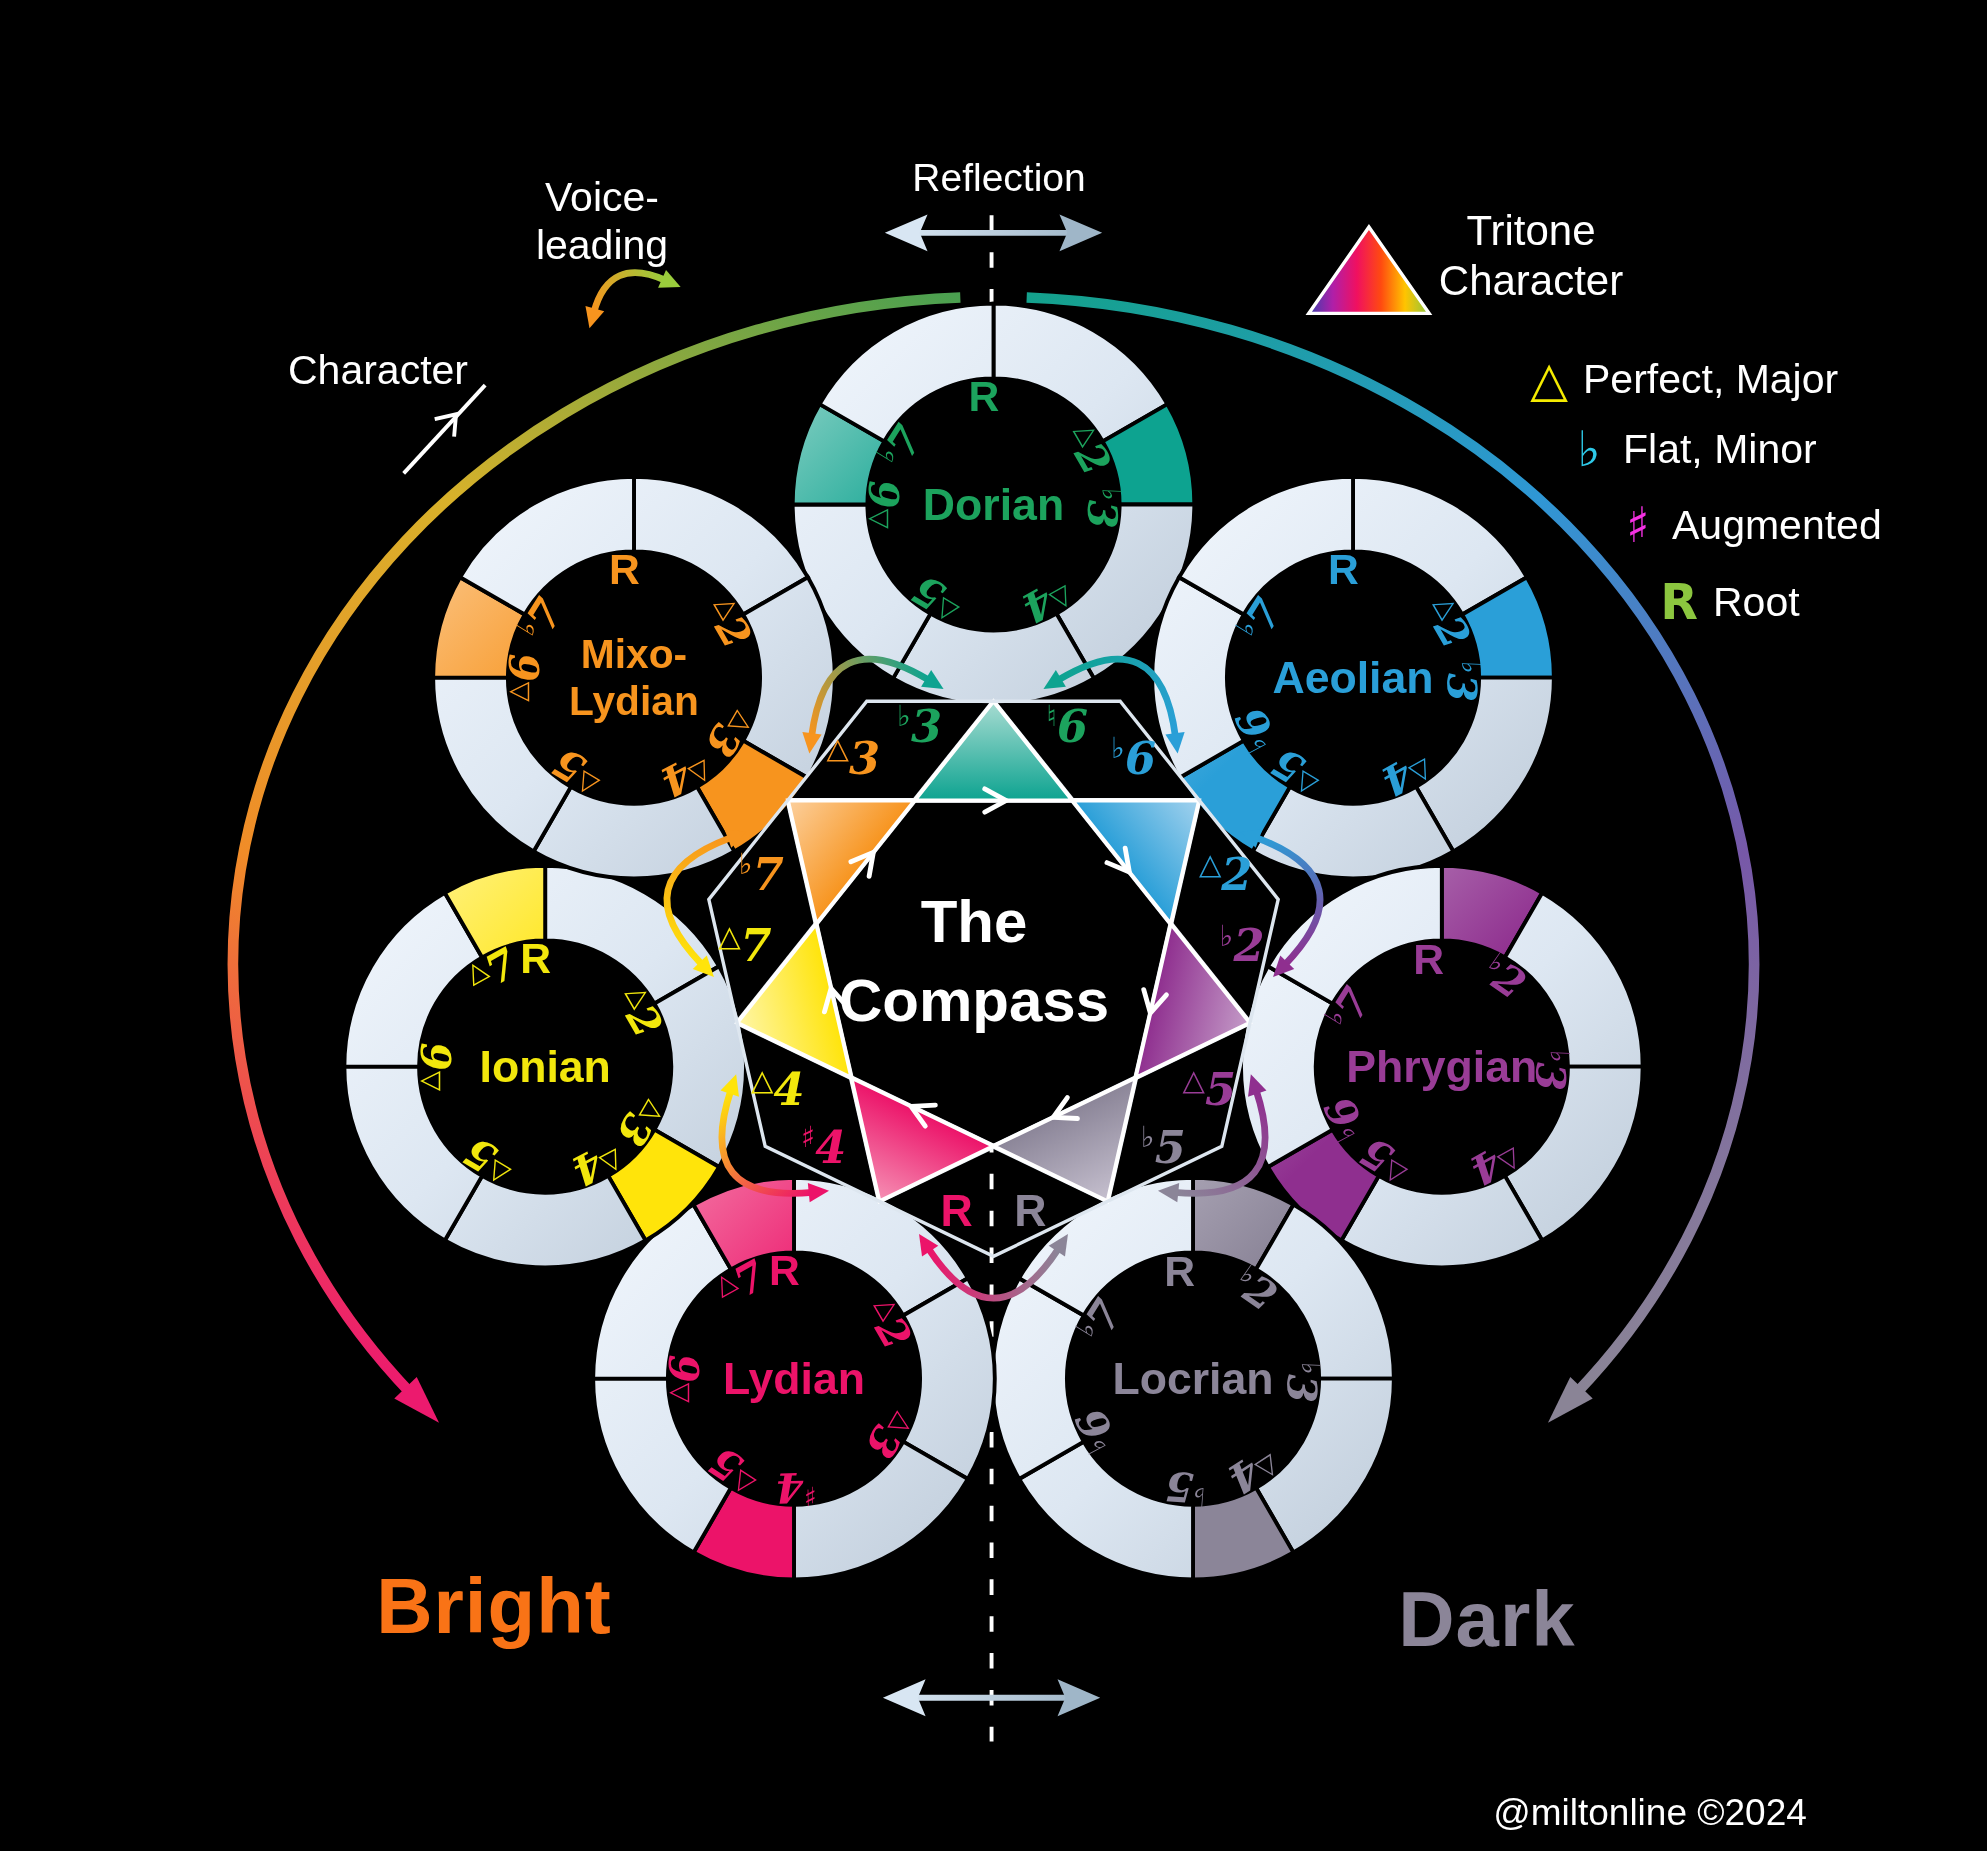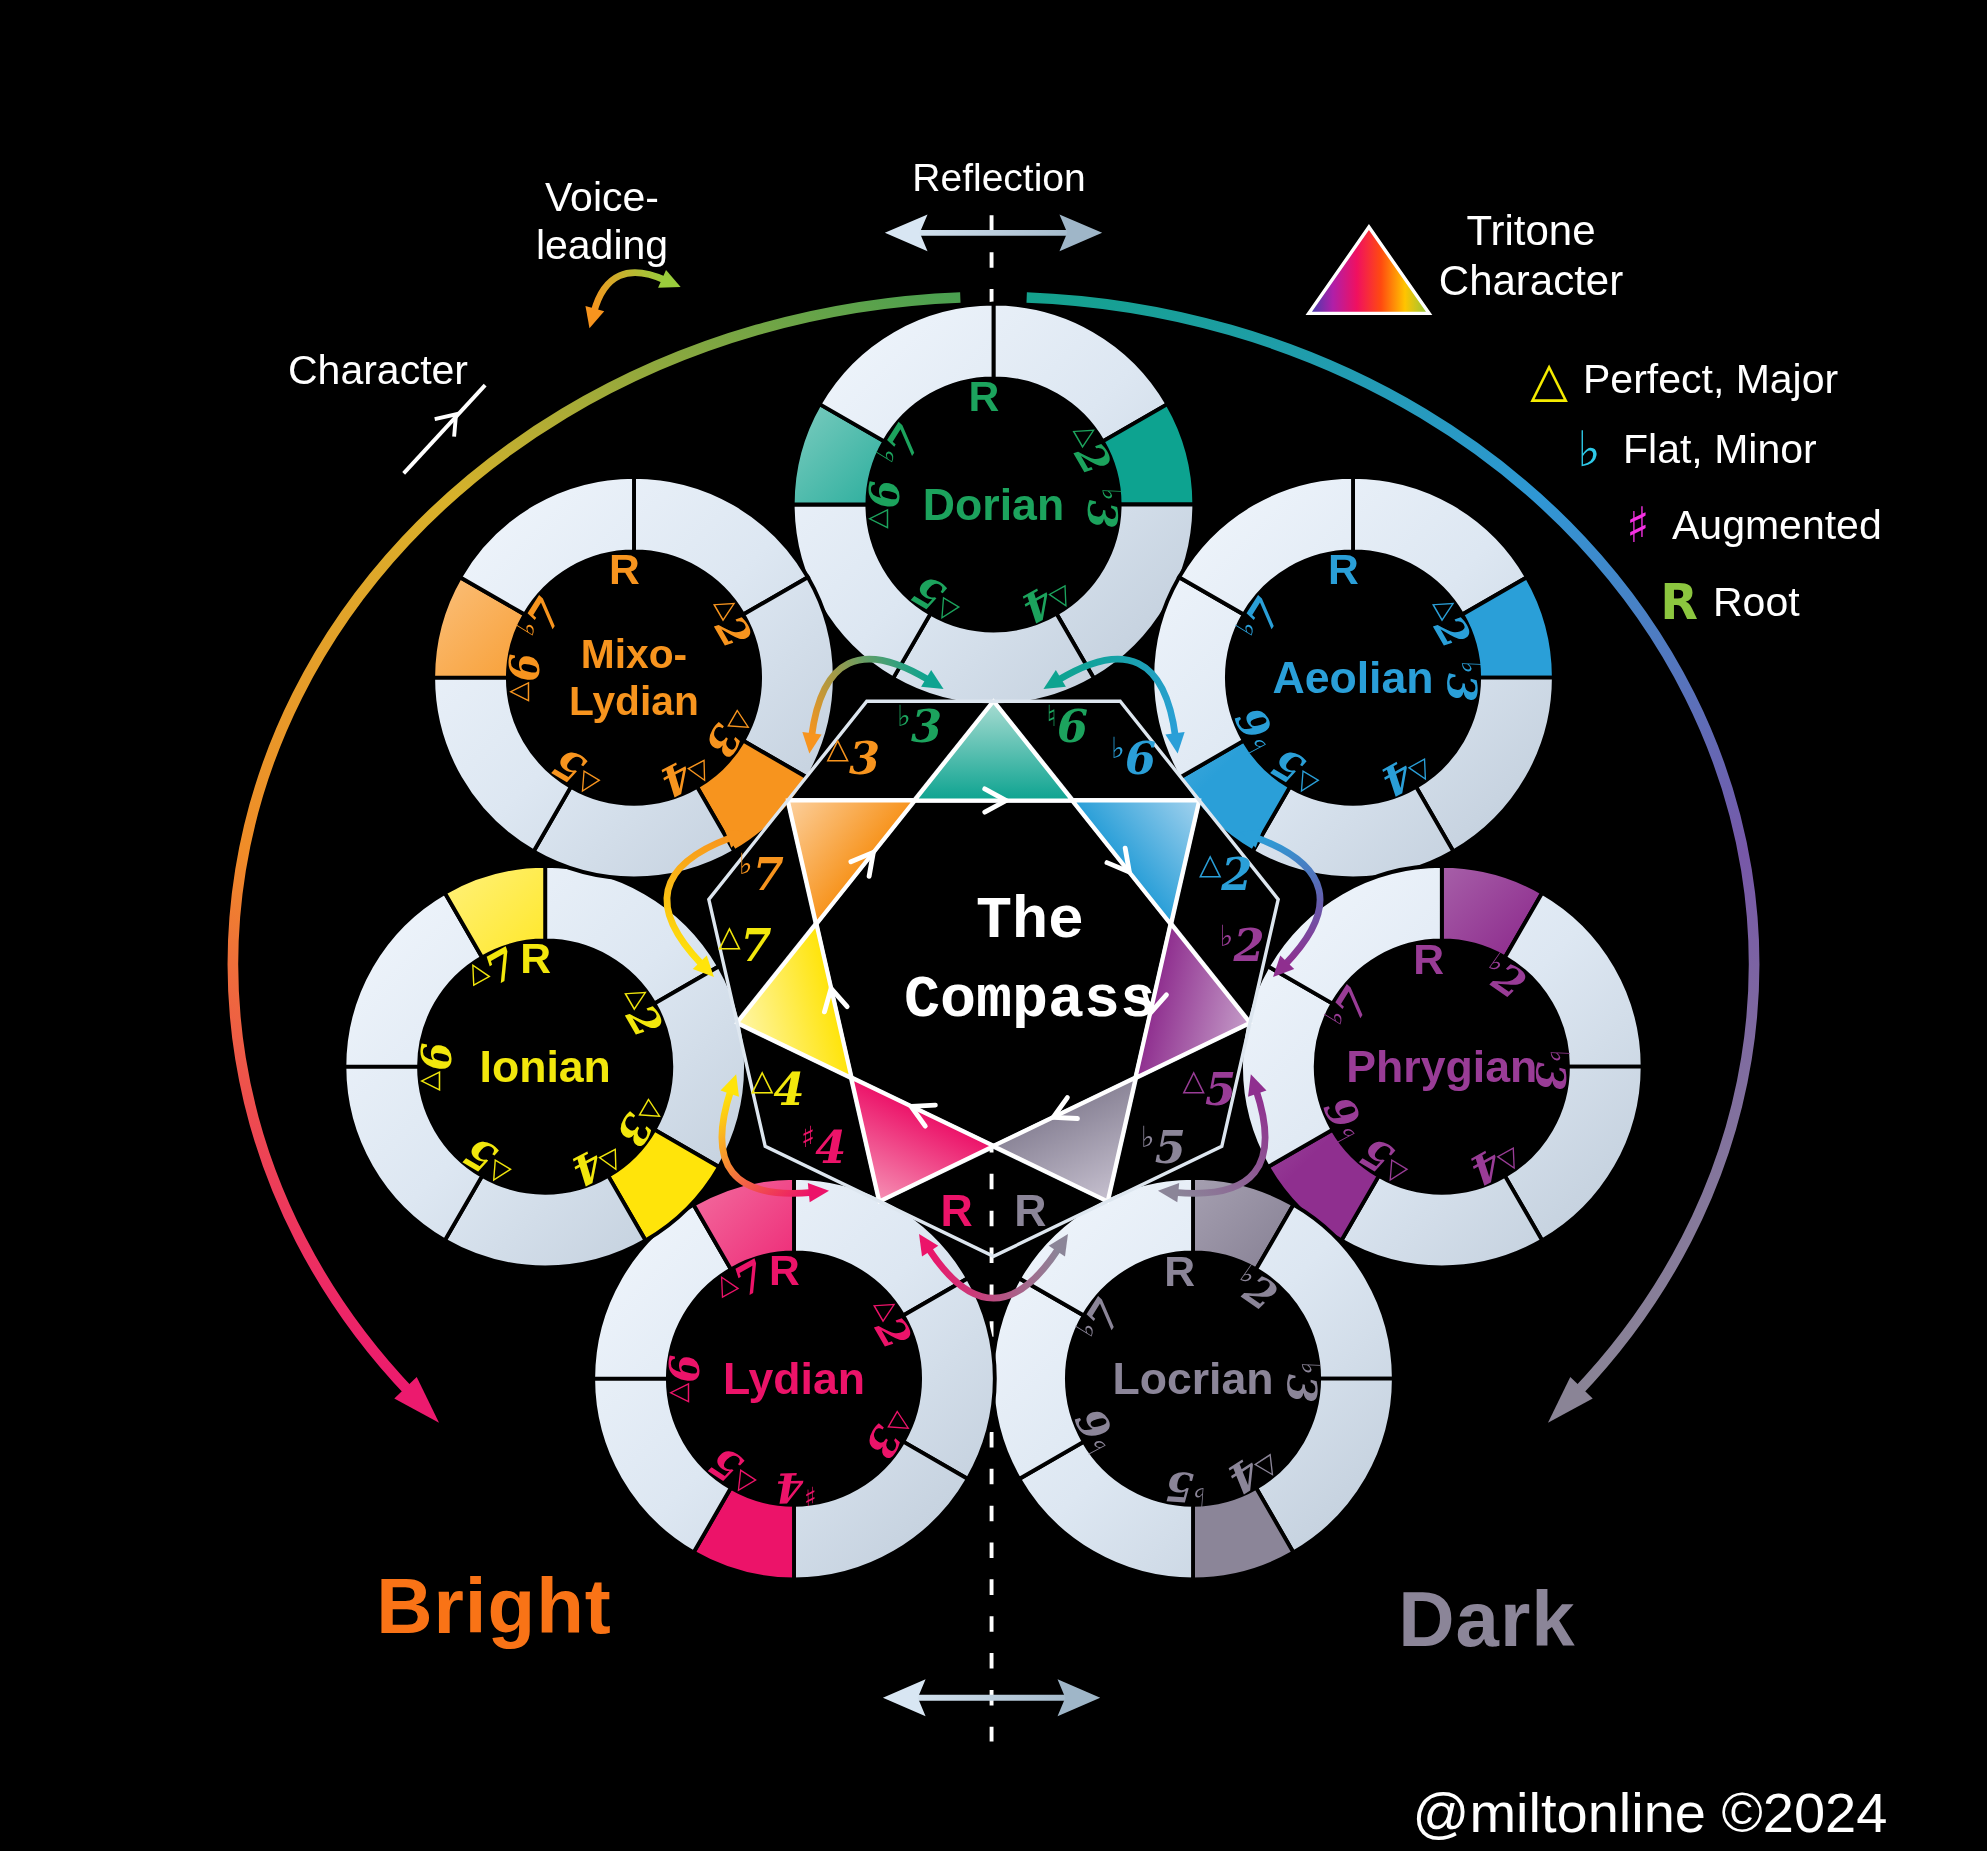--- a/index.html
+++ b/index.html
@@ -429,22 +429,22 @@
       <div class="legend-row" style="left: 1609px; top: 525px;">
         <span class="legend-sym" style="color: rgb(245, 49, 227);">♯</span>
         <span class="legend-lab">Augmented</span>
       </div>
       <div class="legend-row" style="left: 1650px; top: 602px;">
         <span class="legend-sym" style="color: rgb(140, 198, 63);">R</span>
         <span class="legend-lab">Root</span>
       </div>
     </div>
 
-  <div class="overlay" id="center-title" style="left:1030px;top:961px;font-family:Liberation Mono, monospace;">
+  <div class="overlay" id="center-title" style="left:974px;top:961px;">
     <div>The</div>
     <div>Compass</div>
   </div>
 
   <div class="overlay big-word" style="left:494px;top:1606px;color:#f97316;">Bright</div>
   <div class="overlay big-word" style="left:1487px;top:1619px;color:#8b8598;">Dark</div>
-  <div class="overlay" style="left:1650px;top:1813px;font-size:56px;">@miltonline ©2024</div>
+  <div class="overlay" style="left:1650px;top:1813px;font-size:37px;">@miltonline ©2024</div>
 </div>
 
 
 </body></html>

